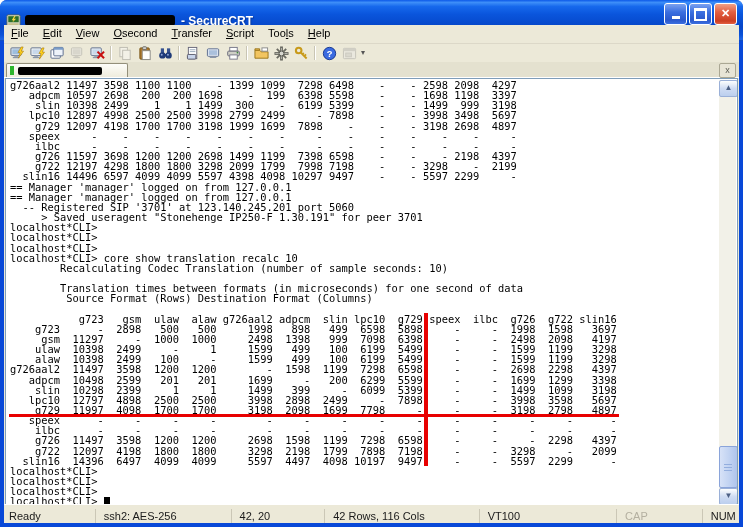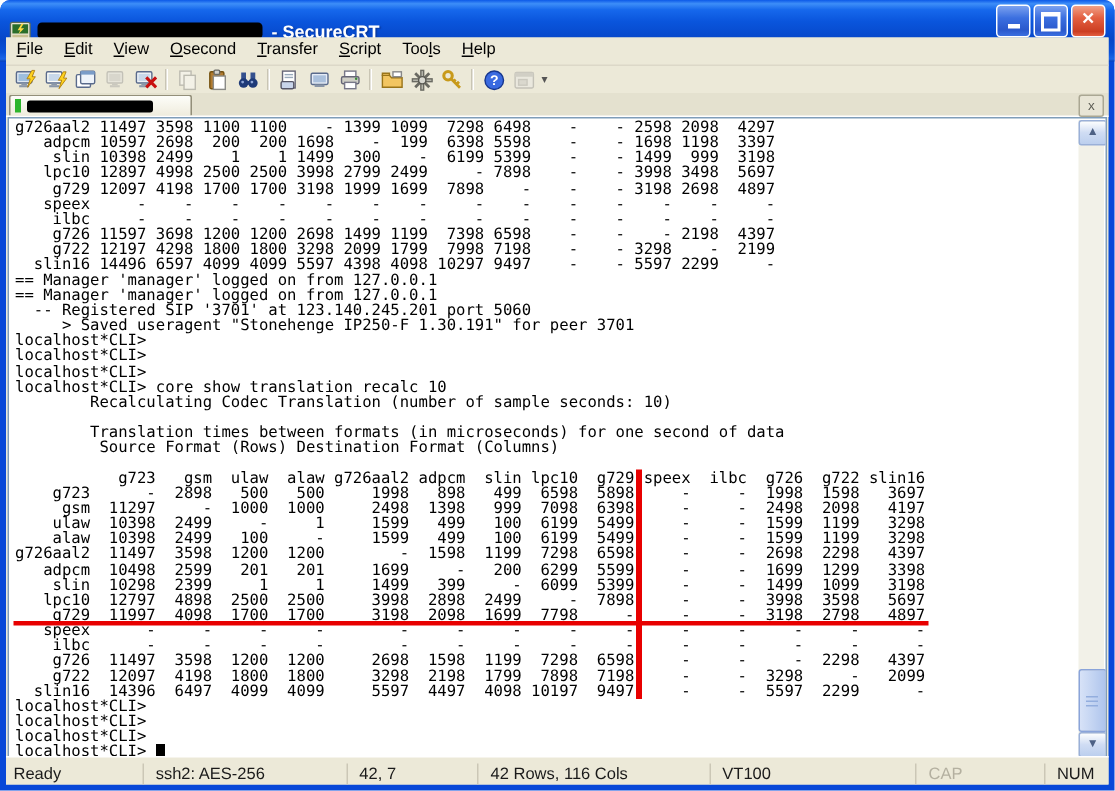--- a/index.html
+++ b/index.html
@@ -303,21 +303,21 @@
         <div class="sb-thumb">
             <span class="sb-grip"></span>
           </div>
         <div class="sb-btn sb-down">▼</div>
       </div>
     </div>
 
     <div class="statusbar">
       <span class="sb-panel sb-ready">Ready</span>
       <span class="sb-panel">ssh2: AES-256</span>
-      <span class="sb-panel">42, 7</span>
+      <span class="sb-panel">42, 20</span>
       <span class="sb-panel">42 Rows, 116 Cols</span>
       <span class="sb-panel">VT100</span>
       <span class="sb-panel sb-cap">CAP</span>
       <span class="sb-panel sb-num">NUM</span>
       <span class="resize-grip">
         <i style="right:1px;bottom:1px;"></i>
           <i style="right:1px;bottom:5px;"></i>
           <i style="right:5px;bottom:1px;"></i>
         <i style="right:1px;bottom:9px;"></i>
           <i style="right:5px;bottom:5px;"></i>

